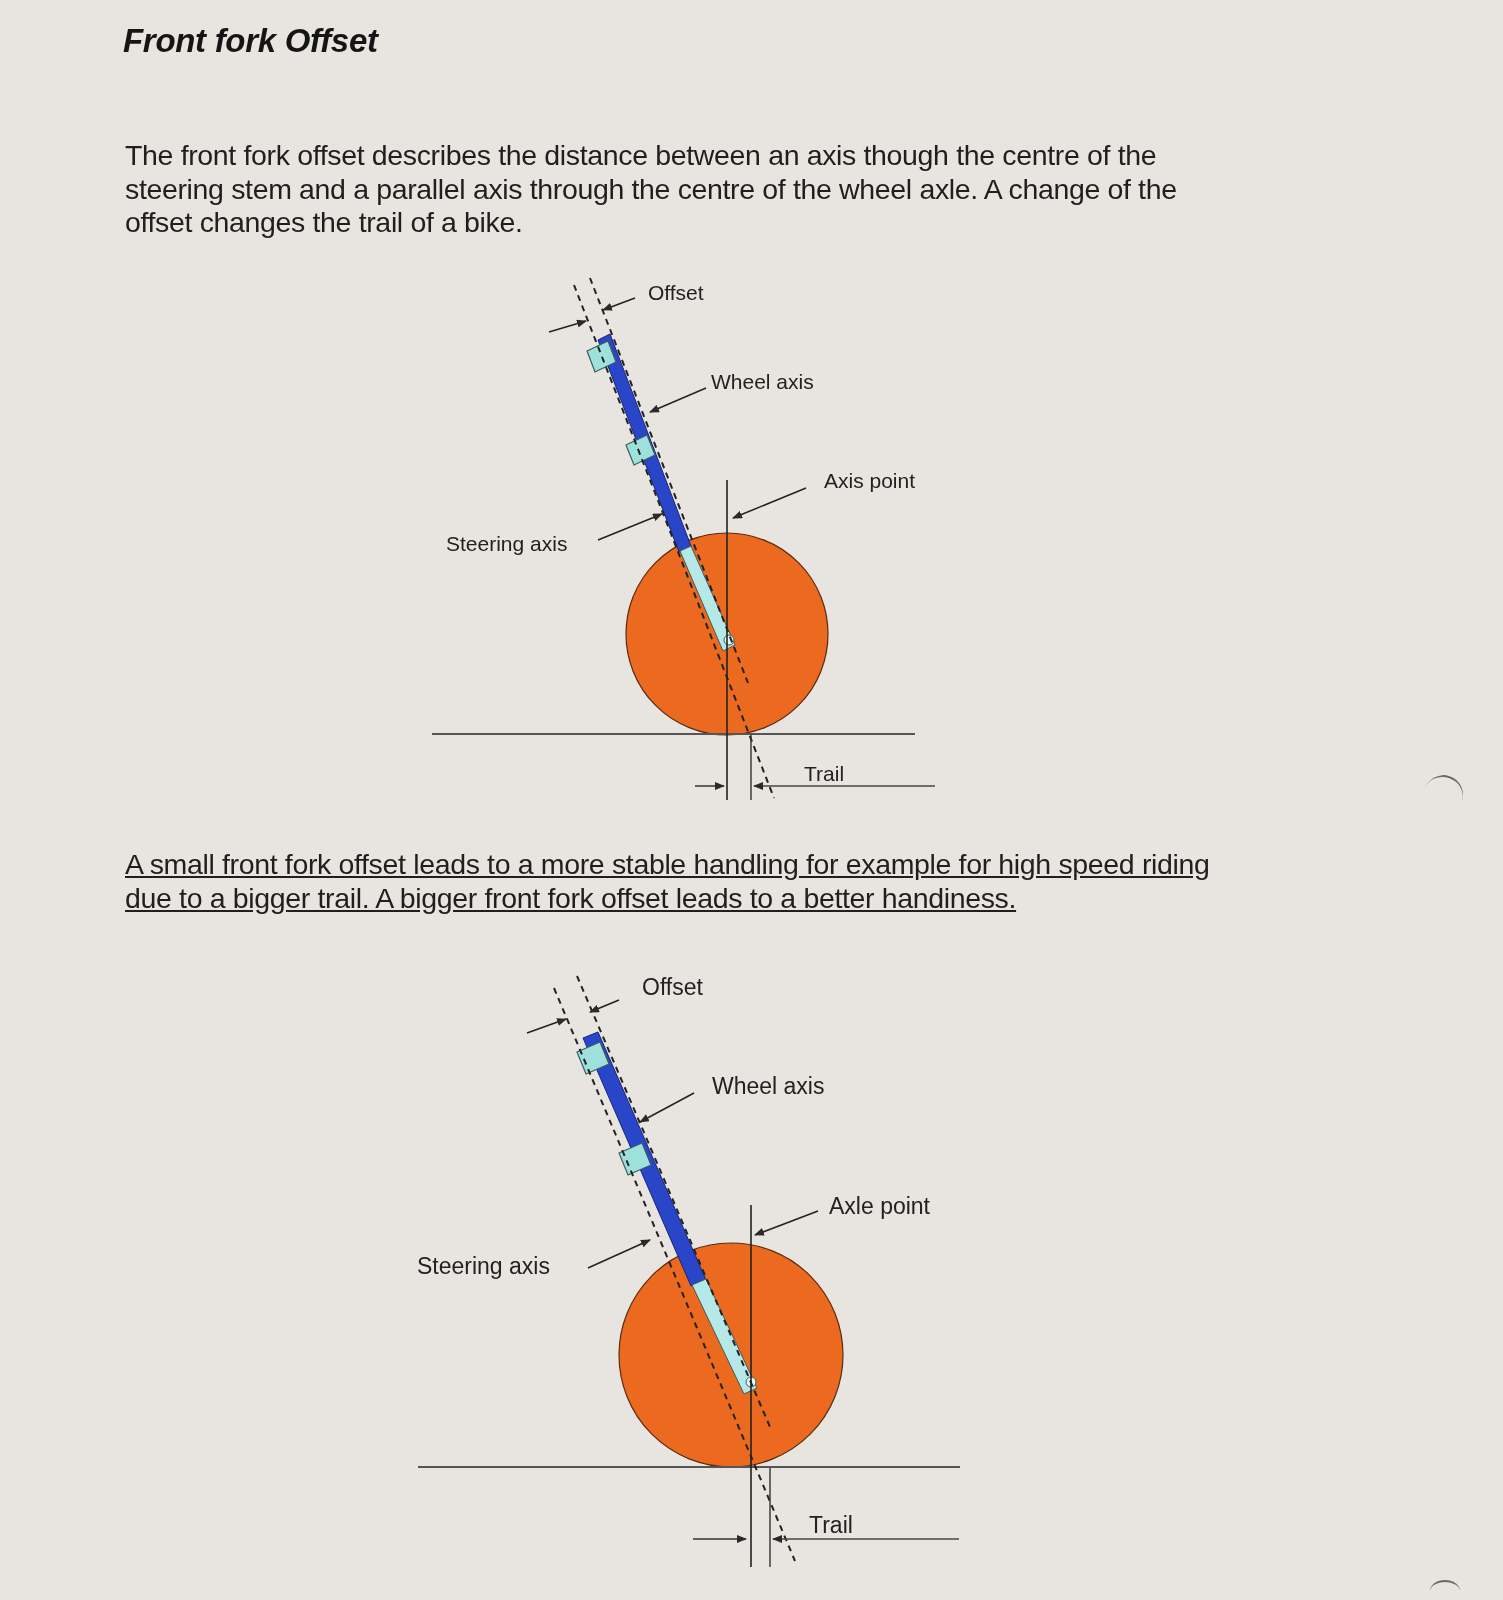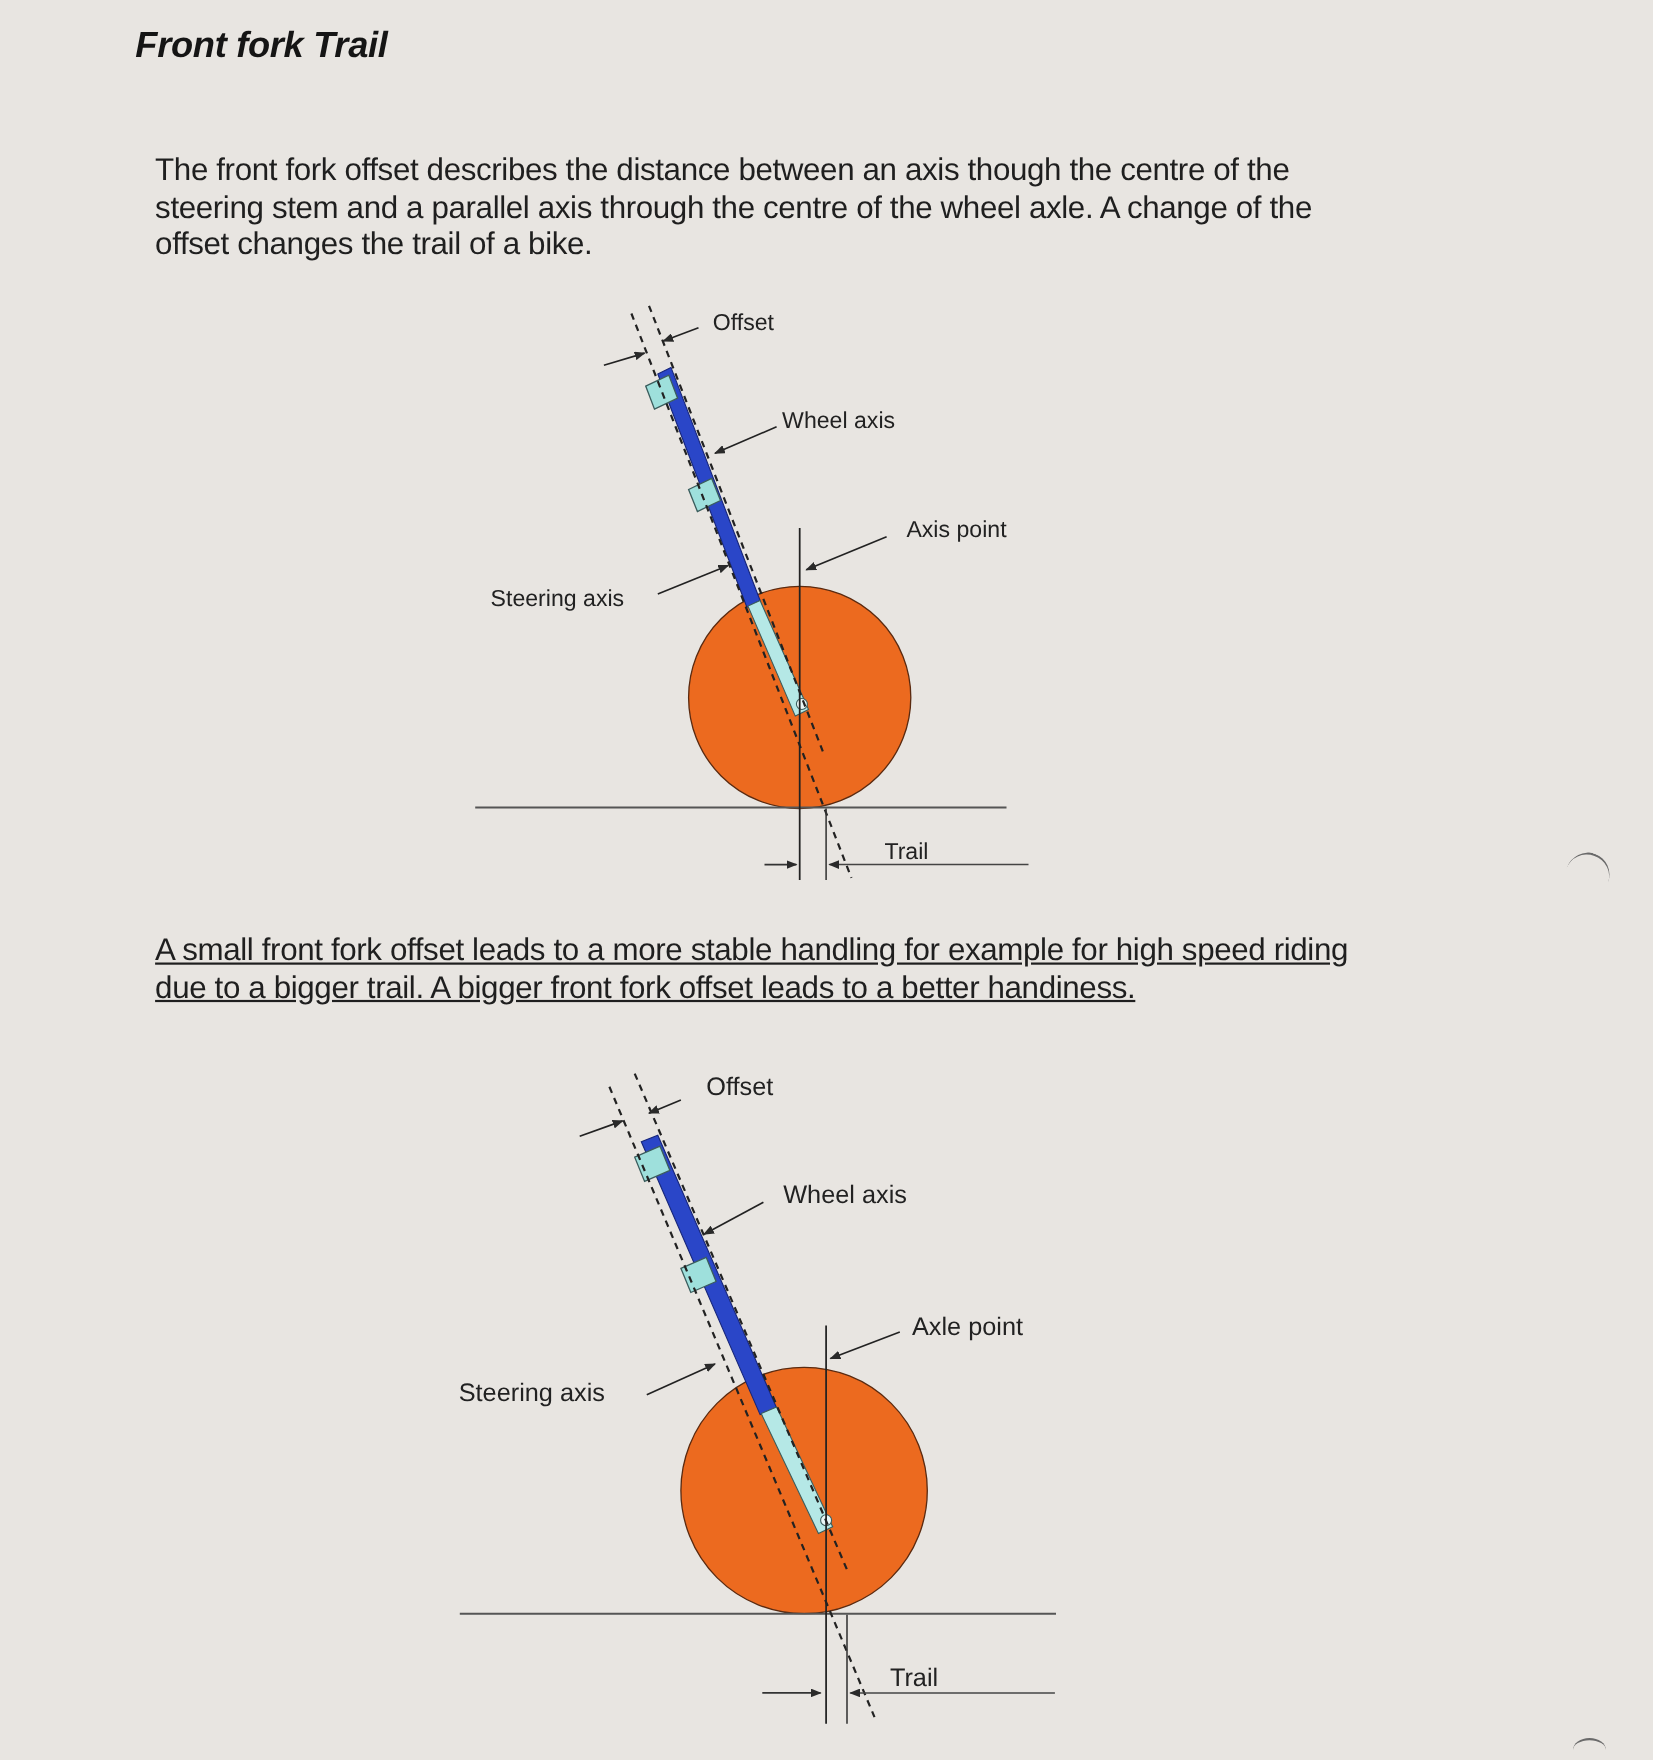--- a/index.html
+++ b/index.html
@@ -8,38 +8,38 @@
     background:#e8e5e1;
     font-family:"Liberation Sans", "DejaVu Sans", sans-serif;
     color:#1d1d1d;
   }
   .title {
     position:absolute; left:123px; top:22px;
     font-size:33px; font-weight:bold; font-style:italic; letter-spacing:-0.3px;
     color:#151515;
   }
   .para {
-    position:absolute; left:141px;
+    position:absolute; left:125px;
     font-size:28.5px; line-height:33.5px; color:#1f1f1f;
     letter-spacing:-0.35px;
   }
   .p1 { top:139px; width:1120px; }
   .p2 { top:848px; width:1100px;text-decoration:underline; }
   svg.diagram { position:absolute; left:0; top:0; }
   .lbl { font-family:"Liberation Sans", "DejaVu Sans", sans-serif; font-size:21px; fill:#222; }
   .lbl2 { font-family:"Liberation Sans", "DejaVu Sans", sans-serif; font-size:23px; fill:#222; }
   .mark {
     position:absolute; width:40px; height:40px;
     border-top:2px solid #6a6a6a; border-radius:50%;
   }
 </style>
 </head>
 <body>
 
-<div class="title">Front fork Trail</div>
+<div class="title">Front fork Offset</div>
 
 <div class="para p1">The front fork offset describes the distance between an axis though the centre of the steering stem and a parallel axis through the centre of the wheel axle. A change of the offset changes the trail of a bike.</div>
 
 <svg class="diagram" width="1503" height="1600" viewBox="0 0 1503 1600">
   <defs>
     <marker id="ah" markerWidth="10" markerHeight="8" refX="9" refY="4" orient="auto" markerUnits="userSpaceOnUse">
       <path d="M0,0 L10,4 L0,8 z" fill="#2a2a2a"></path>
     </marker>
   </defs>
 

